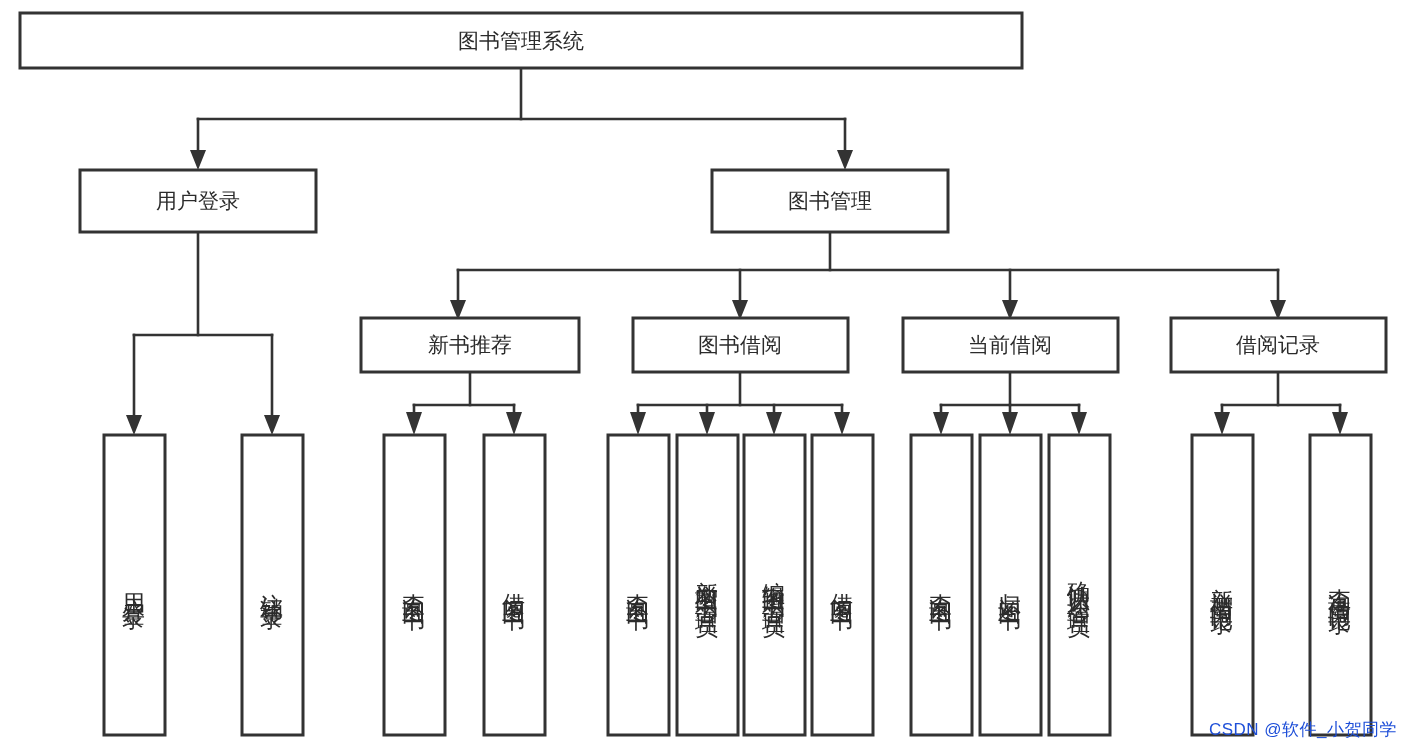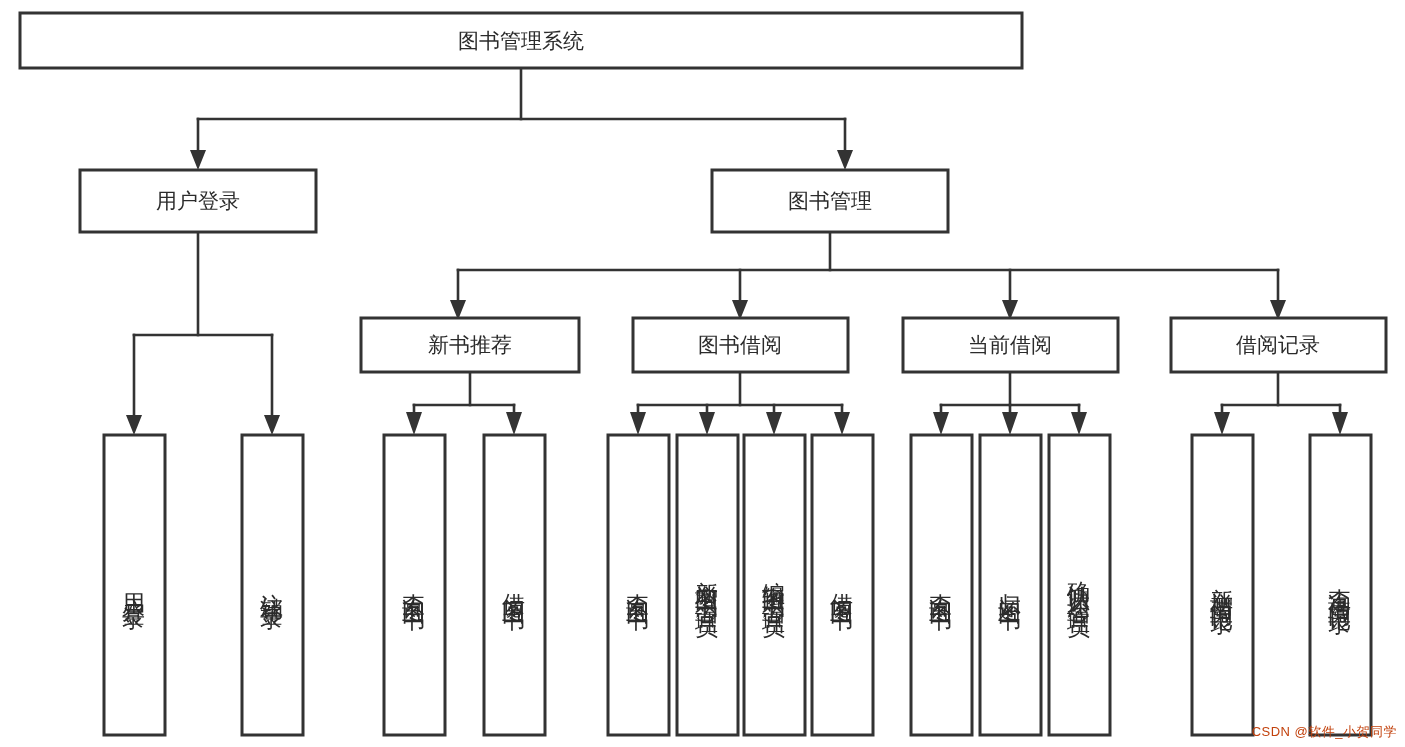--- a/index.html
+++ b/index.html
@@ -57,22 +57,22 @@
   }
   .arrow-head {
     fill: #333333;
     stroke: none;
   }
   .watermark {
     position: absolute;
     right: 8px;
     bottom: 6px;
     font-family: "Liberation Sans", "DejaVu Sans", sans-serif;
-    font-size: 13px;
-    color: #c2410c;
+    font-size: 17px;
+    color: #1d4ed8;
     letter-spacing: 0.5px;
     white-space: nowrap;
     user-select: none;
   }
 </style>
 </head>
 <body>
 
 <div id="diagram-root">
   <svg class="diagram-canvas" viewBox="0 0 1405 747">

